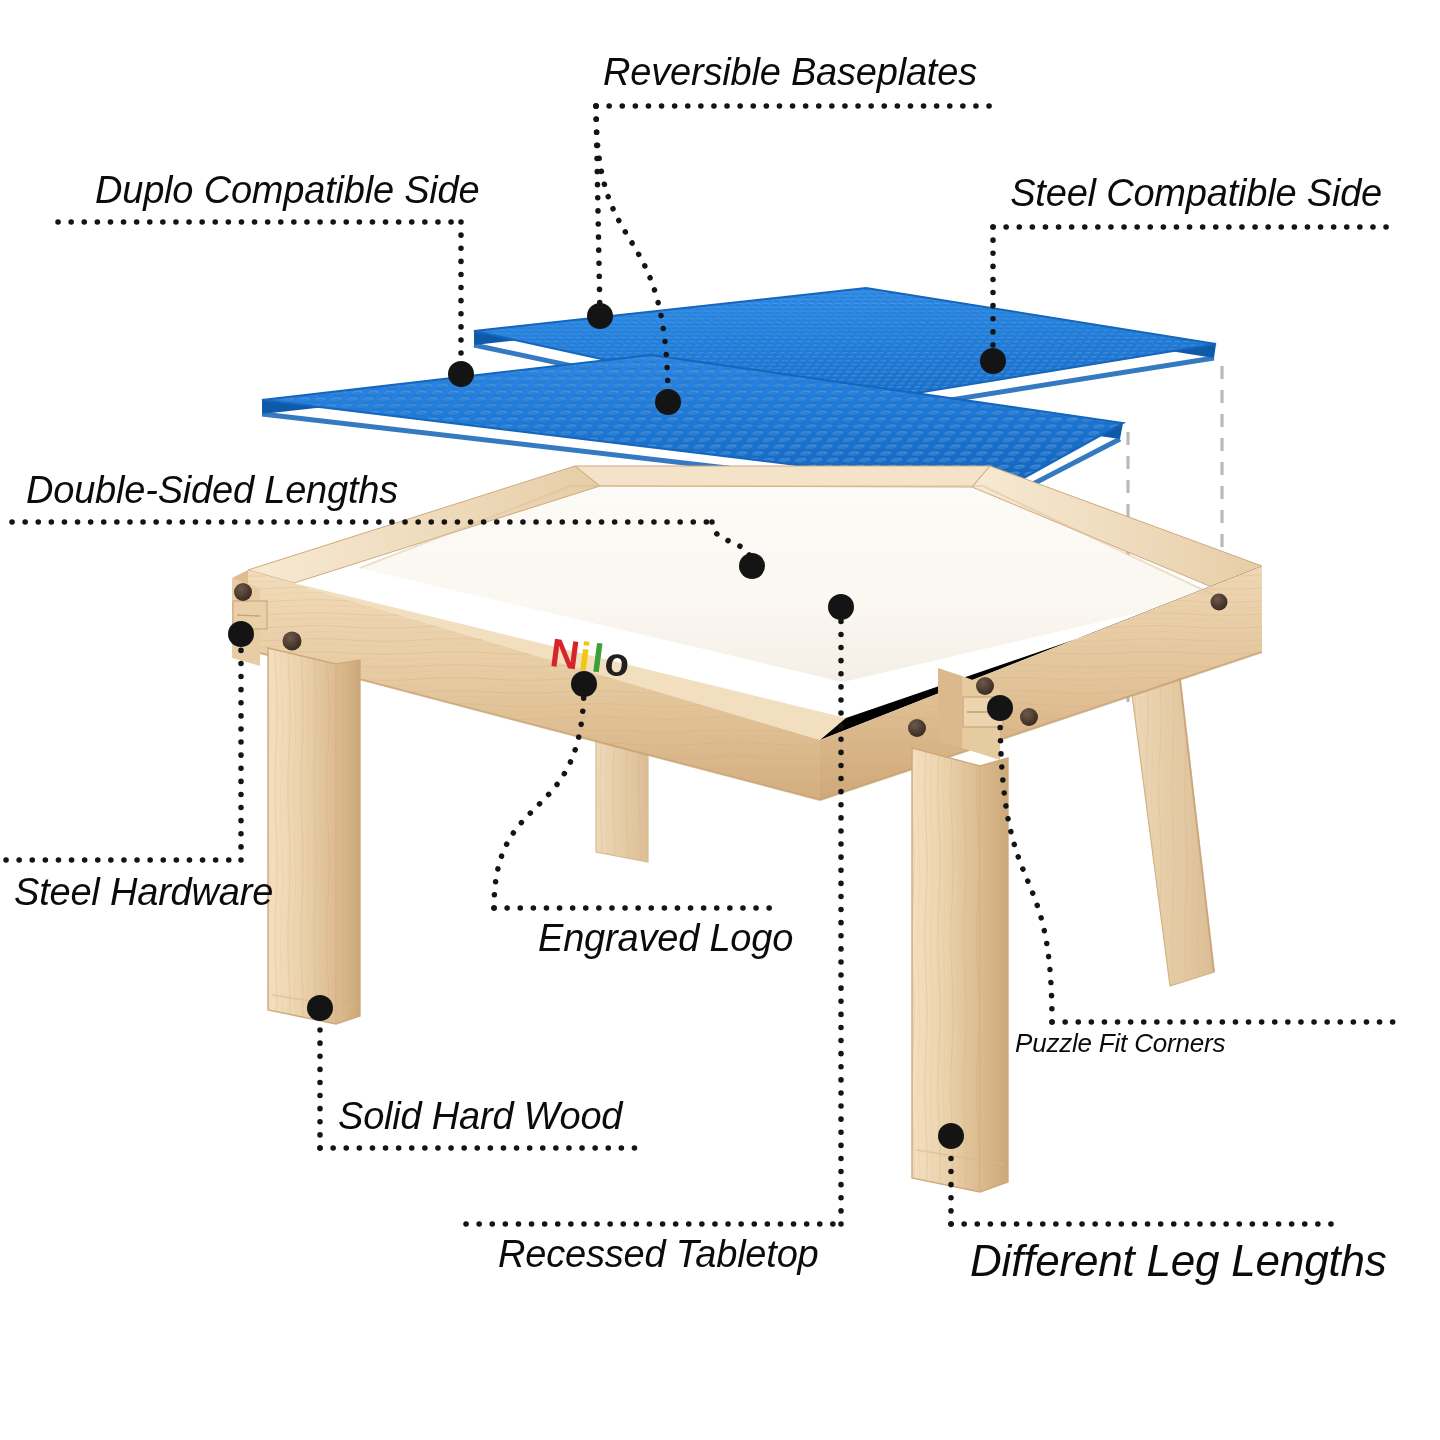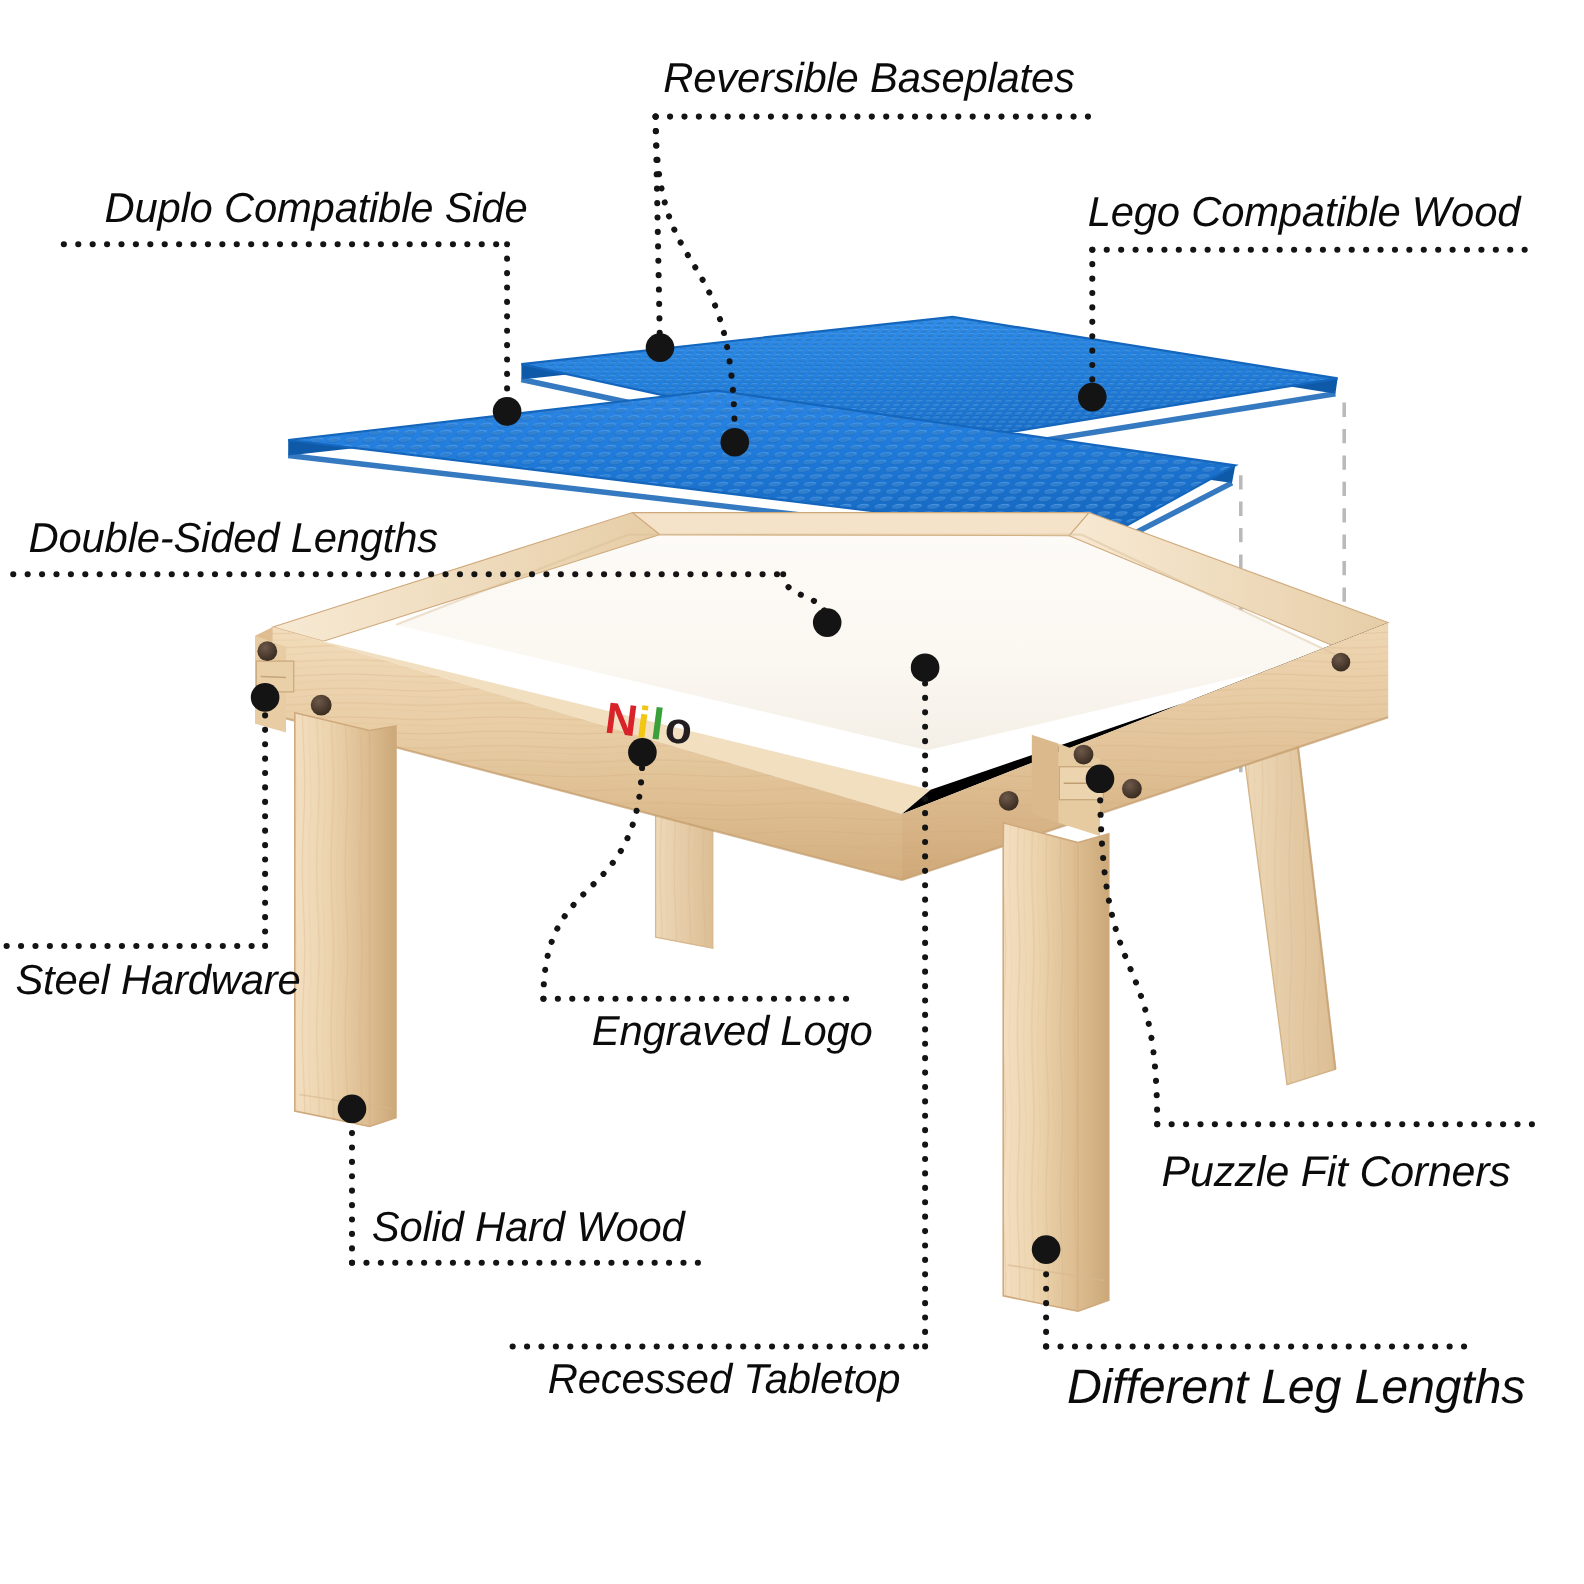--- a/index.html
+++ b/index.html
@@ -283,23 +283,23 @@
         <circle cx="320" cy="1008" r="13" fill="#141414"></circle>
         <circle cx="1000" cy="708" r="13" fill="#141414"></circle>
         <circle cx="841" cy="607" r="13" fill="#141414"></circle>
         <circle cx="951" cy="1136" r="13" fill="#141414"></circle>
       </g>
   </svg>
 
   <div id="labels">
       <div class="label l-center" style="font-size: 38px; top: 52px; left: 790px; transform: translateX(-50%); text-align: right;"><span>Reversible Baseplates</span></div>
       <div class="label l-left" style="font-size: 38px; top: 170px; left: 73px; margin-left: 22px;"><span>Duplo Compatible Side</span></div>
-      <div class="label l-right" style="font-size: 38px; top: 173px; right: 58px;"><span>Lego Compatible Wood</span></div>
+      <div class="label l-right" style="font-size: 38px; top: 173px; right: 58px;"><span>Steel Compatible Side</span></div>
       <div class="label l-left" style="font-size: 38px; top: 470px; left: 26px;"><span>Double-Sided Lengths</span></div>
       <div class="label l-left" style="font-size: 38px; top: 872px; left: 14px;"><span>Steel Hardware</span></div>
       <div class="label l-left" style="font-size: 38px; top: 918px; left: 502px; margin-left: 36px;"><span>Engraved Logo</span></div>
       <div class="label l-left" style="font-size: 38px; top: 1096px; left: 338px;"><span>Solid Hard Wood</span></div>
-      <div class="label l-left" style="font-size: 39px; top: 1030px; left: 1056px; margin-top: 15px;"><span>Puzzle Fit Corners</span></div>
+      <div class="label l-left" style="font-size: 26px; top: 1030px; left: 1015px;"><span>Puzzle Fit Corners</span></div>
       <div class="label l-left" style="font-size: 38px; top: 1234px; left: 498px;"><span>Recessed Tabletop</span></div>
       <div class="label l-left" style="font-size: 44px; top: 1238px; left: 970px;"><span>Different Leg Lengths</span></div>
     </div>
 
 </div>
 
 </body></html>

